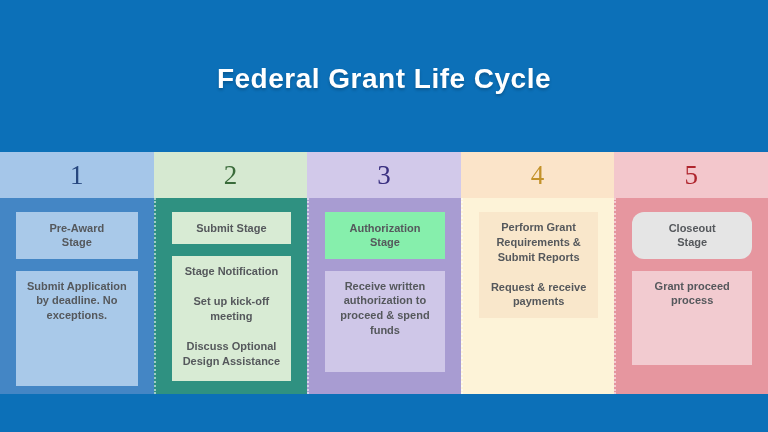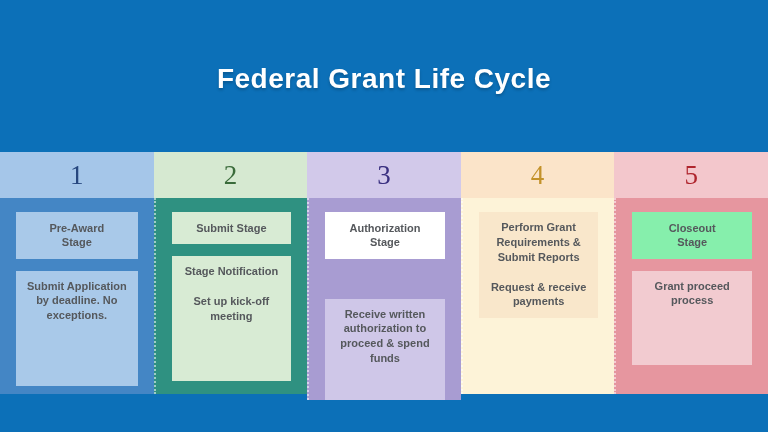--- a/index.html
+++ b/index.html
@@ -118,33 +118,34 @@
     <div class="col-header" style="background: rgb(214, 233, 209);">
       <span style="color: rgb(58, 107, 58);">2</span>
     </div>
     <div class="col-body" style="background: rgb(47, 145, 129);">
       <div class="stage-card" style="background: rgb(216, 235, 212);">
         <span>Submit Stage</span>
       </div>
       <div class="detail-card" style="background: rgb(216, 235, 212);">
           <p>Stage Notification</p>
           <p>Set up kick-off meeting</p>
+          <p>Discuss Optional Design Assistance</p>
         </div>
     </div>
   </section>
 
   <section class="column">
     <div class="col-header" style="background: rgb(210, 201, 234);">
       <span style="color: rgb(58, 48, 128);">3</span>
     </div>
     <div class="col-body" style="background: rgb(168, 156, 210);">
-      <div class="stage-card" style="background: #ffffff; justify-content: center;">
+      <div class="stage-card" style="background: #86efac; justify-content: center;">
         <span>Authorization Stage</span>
       </div>
-      <div class="detail-card" style="background: rgb(207, 199, 232); margin-top: 28px;">
+      <div class="detail-card" style="background: rgb(207, 199, 232);">
           <p>Receive written authorization to proceed &amp; spend funds</p>
         </div>
     </div>
   </section>
 
   <section class="column">
     <div class="col-header" style="background: rgb(251, 228, 201);">
       <span style="color: rgb(195, 146, 42);">4</span>
     </div>
     <div class="col-body" style="background: rgb(253, 243, 216);">
@@ -153,21 +154,21 @@
           <p>Request &amp; receive payments</p>
         </div>
     </div>
   </section>
 
   <section class="column">
     <div class="col-header" style="background: rgb(243, 199, 204);">
       <span style="color: rgb(175, 37, 45);">5</span>
     </div>
     <div class="col-body" style="background: rgb(230, 150, 159);">
-      <div class="stage-card" style="background: #86efac;">
+      <div class="stage-card" style="background: #e5e5e5; border-radius: 12px;">
         <span>Closeout Stage</span>
       </div>
       <div class="detail-card" style="background: rgb(242, 203, 208);">
           <p>Grant proceed process</p>
         </div>
     </div>
   </section>
 </main>
 
 </body></html>

